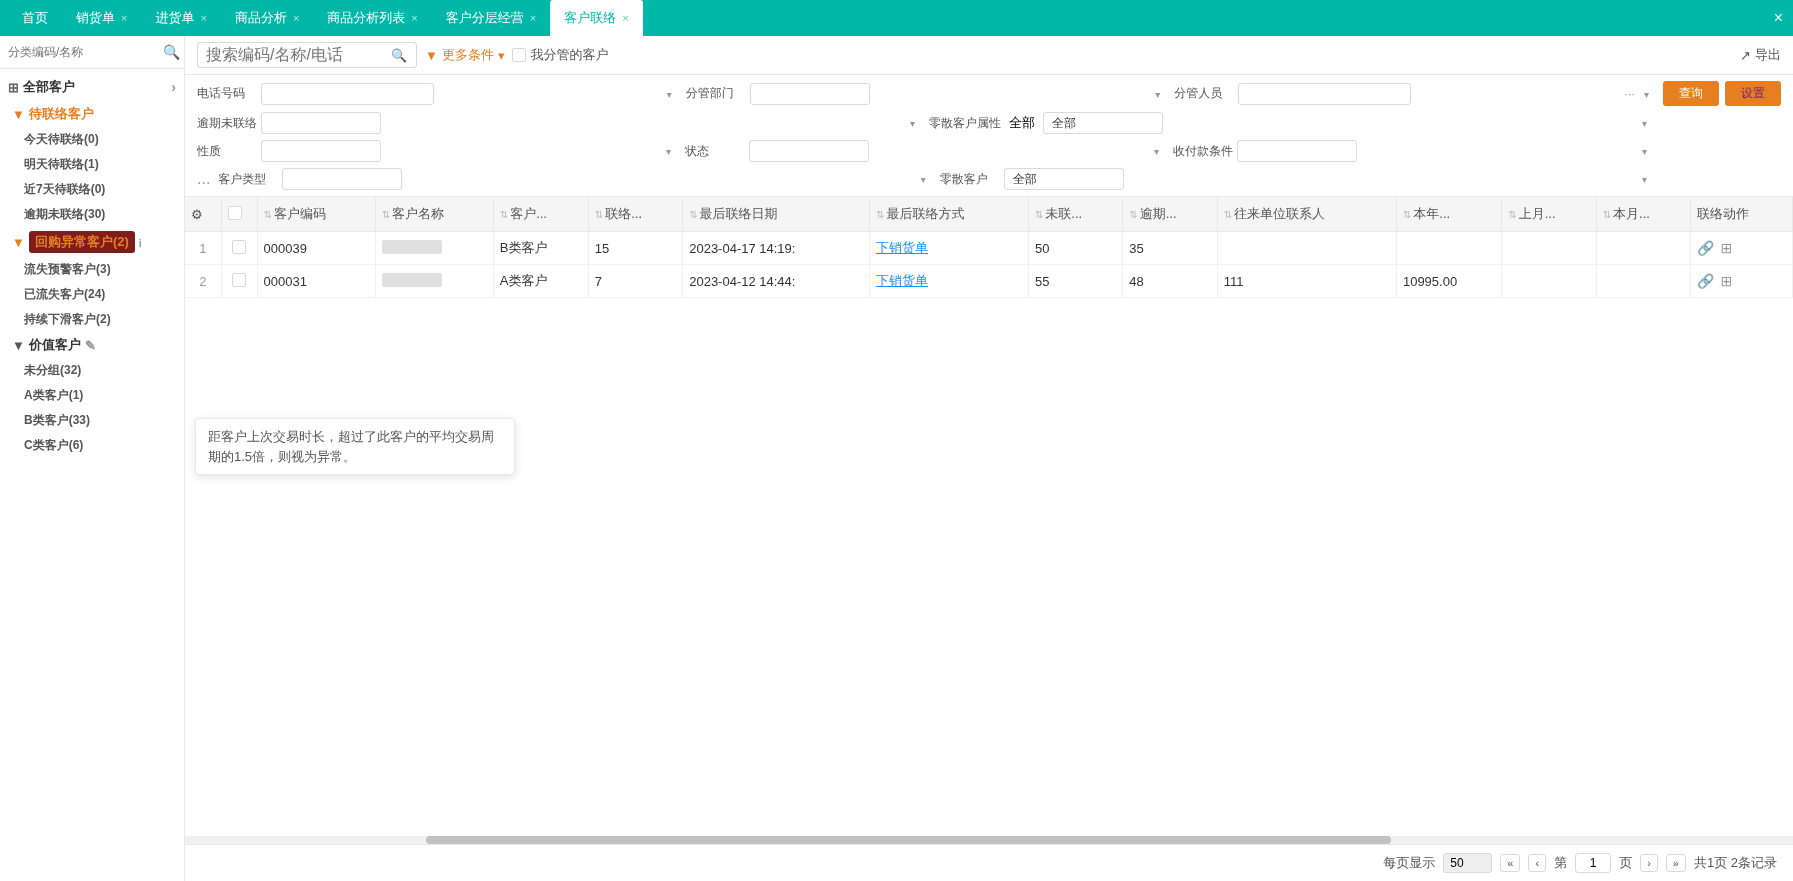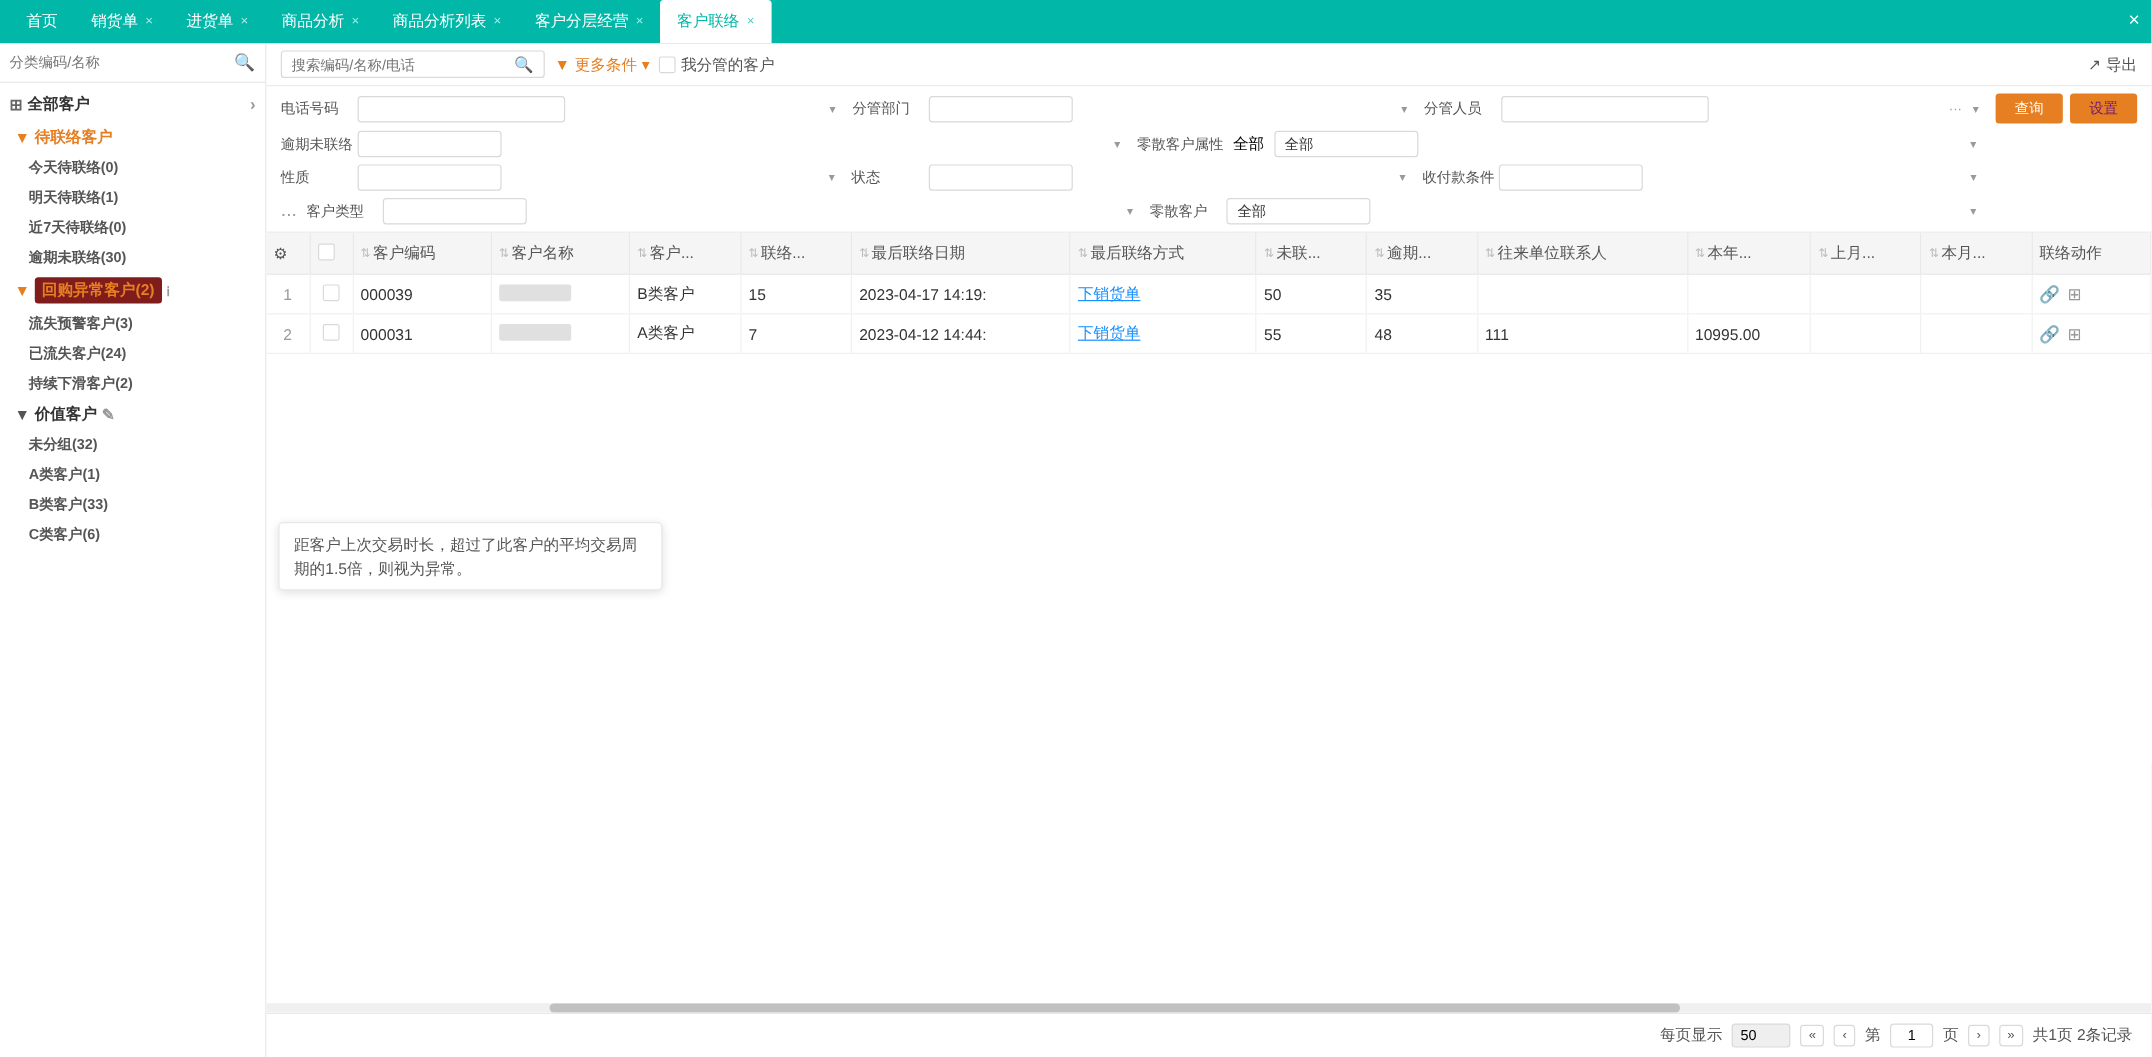--- a/index.html
+++ b/index.html
@@ -39,21 +39,21 @@
     }
 
     
     .main-layout {
       display: flex;
       height: calc(881px - 36px);
     }
 
     
     .sidebar {
-      width: 222px;
+      width: 185px;
       background: #fff;
       border-right: 1px solid #e8e8e8;
       display: flex;
       flex-direction: column;
       overflow: hidden;
     }
     .sidebar-search {
       padding: 8px;
       display: flex;
       align-items: center;
@@ -135,21 +135,21 @@
       display: flex;
       align-items: center;
       border: 1px solid #d9d9d9;
       border-radius: 3px;
       padding: 3px 8px;
       width: 220px;
     }
     .filter-search-box input {
       border: none;
       outline: none;
-      font-size: 12px;
+      font-size: 16px;
       color: #999;
       flex: 1;
     }
     .filter-search-box .s-icon { color: #999; }
     .more-filter-btn {
       display: flex;
       align-items: center;
       gap: 4px;
       color: #e67e22;
       cursor: pointer;
@@ -335,21 +335,20 @@
       border-radius: 4px;
       padding: 8px 12px;
       font-size: 12px;
       color: #555;
       box-shadow: 0 2px 8px rgba(0,0,0,0.12);
       top: 221px;
       left: 10px;
       z-index: 100;
       max-width: 320px;
       line-height: 1.5;
-      margin-top: 20px;
     }
 
     
     .pagination-bar {
       background: #fff;
       border-top: 1px solid #e8e8e8;
       padding: 8px 16px;
       display: flex;
       align-items: center;
       justify-content: flex-end;

